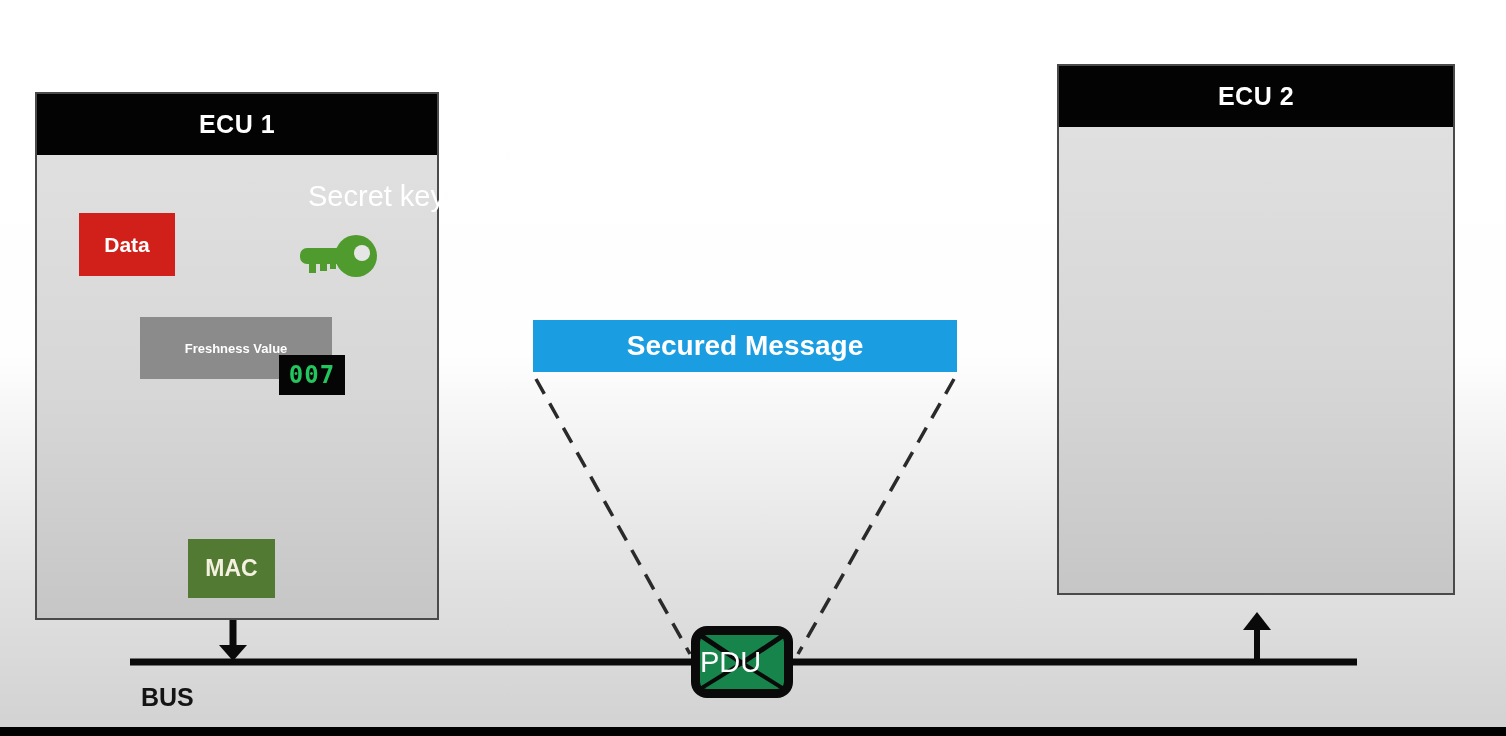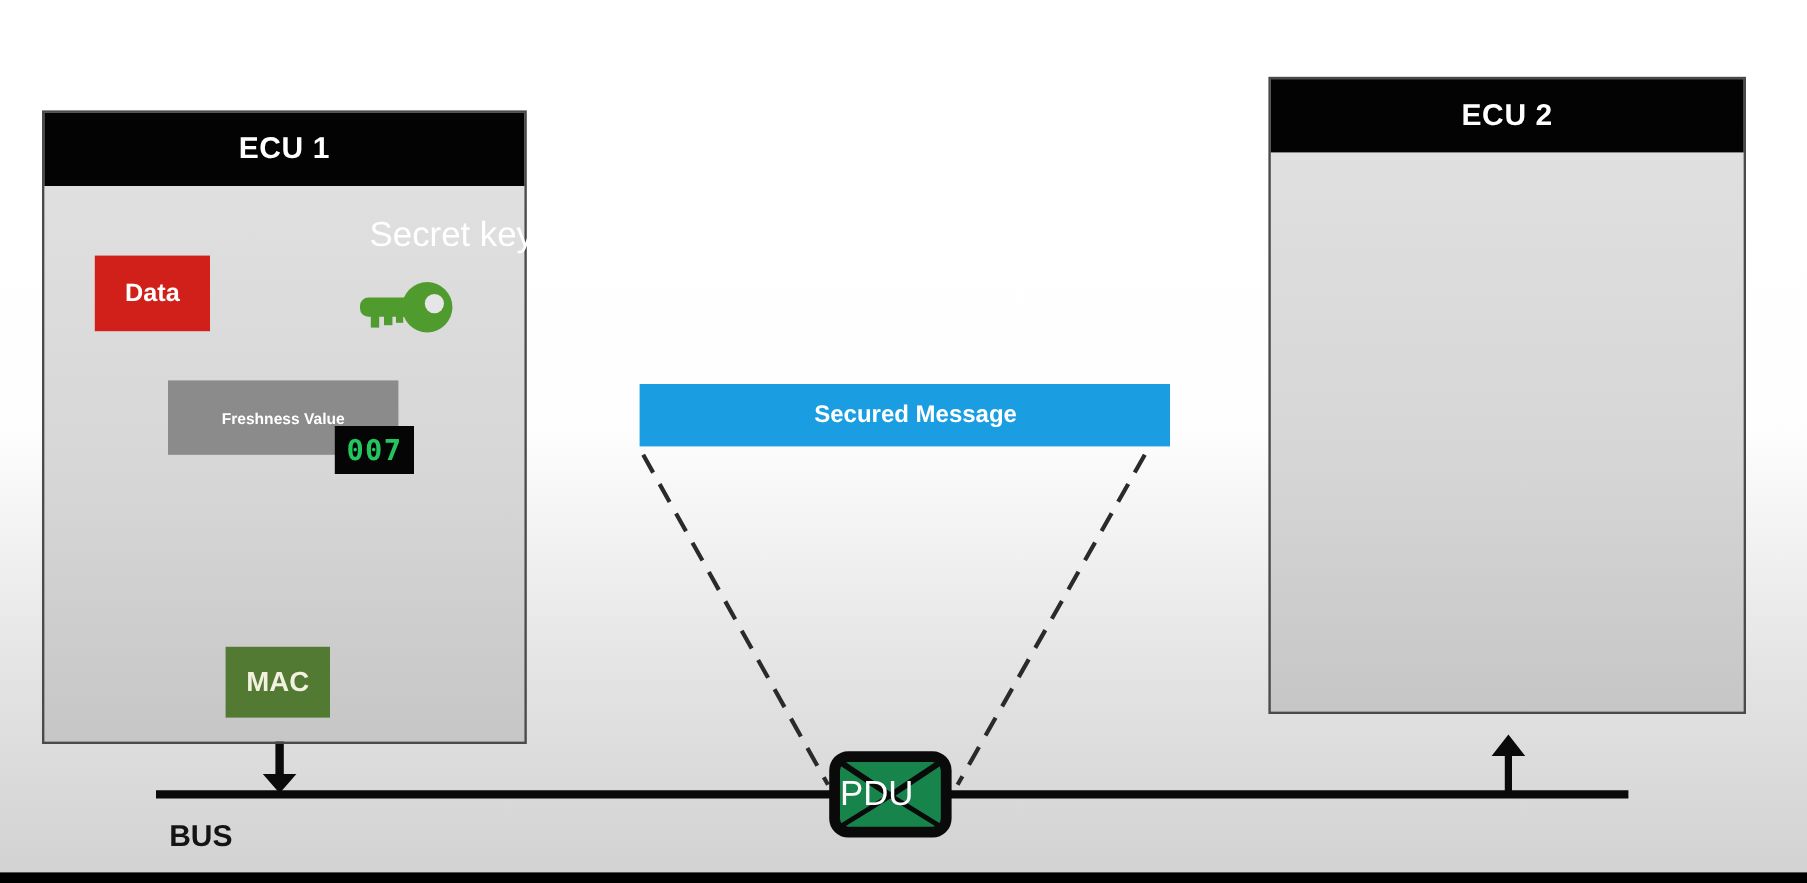--- a/index.html
+++ b/index.html
@@ -47,22 +47,22 @@
   .counter-box {
     left: 242px; top: 261px; width: 66px; height: 40px; background: #050505;
     color: #22c55e; font-family: "DejaVu Sans Mono", monospace; font-size: 24px; letter-spacing: 1px;
   }
   .macgen-box { left: 27px; top: 333px; width: 345px; height: 60px; background: #bb2a9b; font-size: 23px; }
   .mac-box { left: 151px; top: 445px; width: 87px; height: 59px; background: #527a33; color: #f4f1e0; font-size: 23px; }
 
   
   .secured-message {
     position: absolute; left: 533px; top: 320px; width: 424px; height: 52px;
-    background: #1b9de2; color: #ffffff; font-weight: bold; font-size: 20px;
-    display: flex; align-items: center; justify-content: center; padding-left: 18px;
+    background: #1b9de2; color: #ffffff; font-weight: bold; font-size: 28px;
+    display: flex; align-items: center; justify-content: center;
   }
   .pdu {
     position: absolute; left: 691px; top: 626px; width: 102px; height: 72px;
     background: #17854b; border: 9px solid #0a0a0a; border-radius: 16px;
     box-sizing: border-box; display: flex; align-items: center; justify-content: flex-start;
   }
   .pdu-envelope { position: absolute; left: 0; top: 0; width: 100%; height: 100%; }
   .pdu-label {
     position: relative; z-index: 2; color: #ffffff; font-size: 29px; font-weight: 400;
   }

